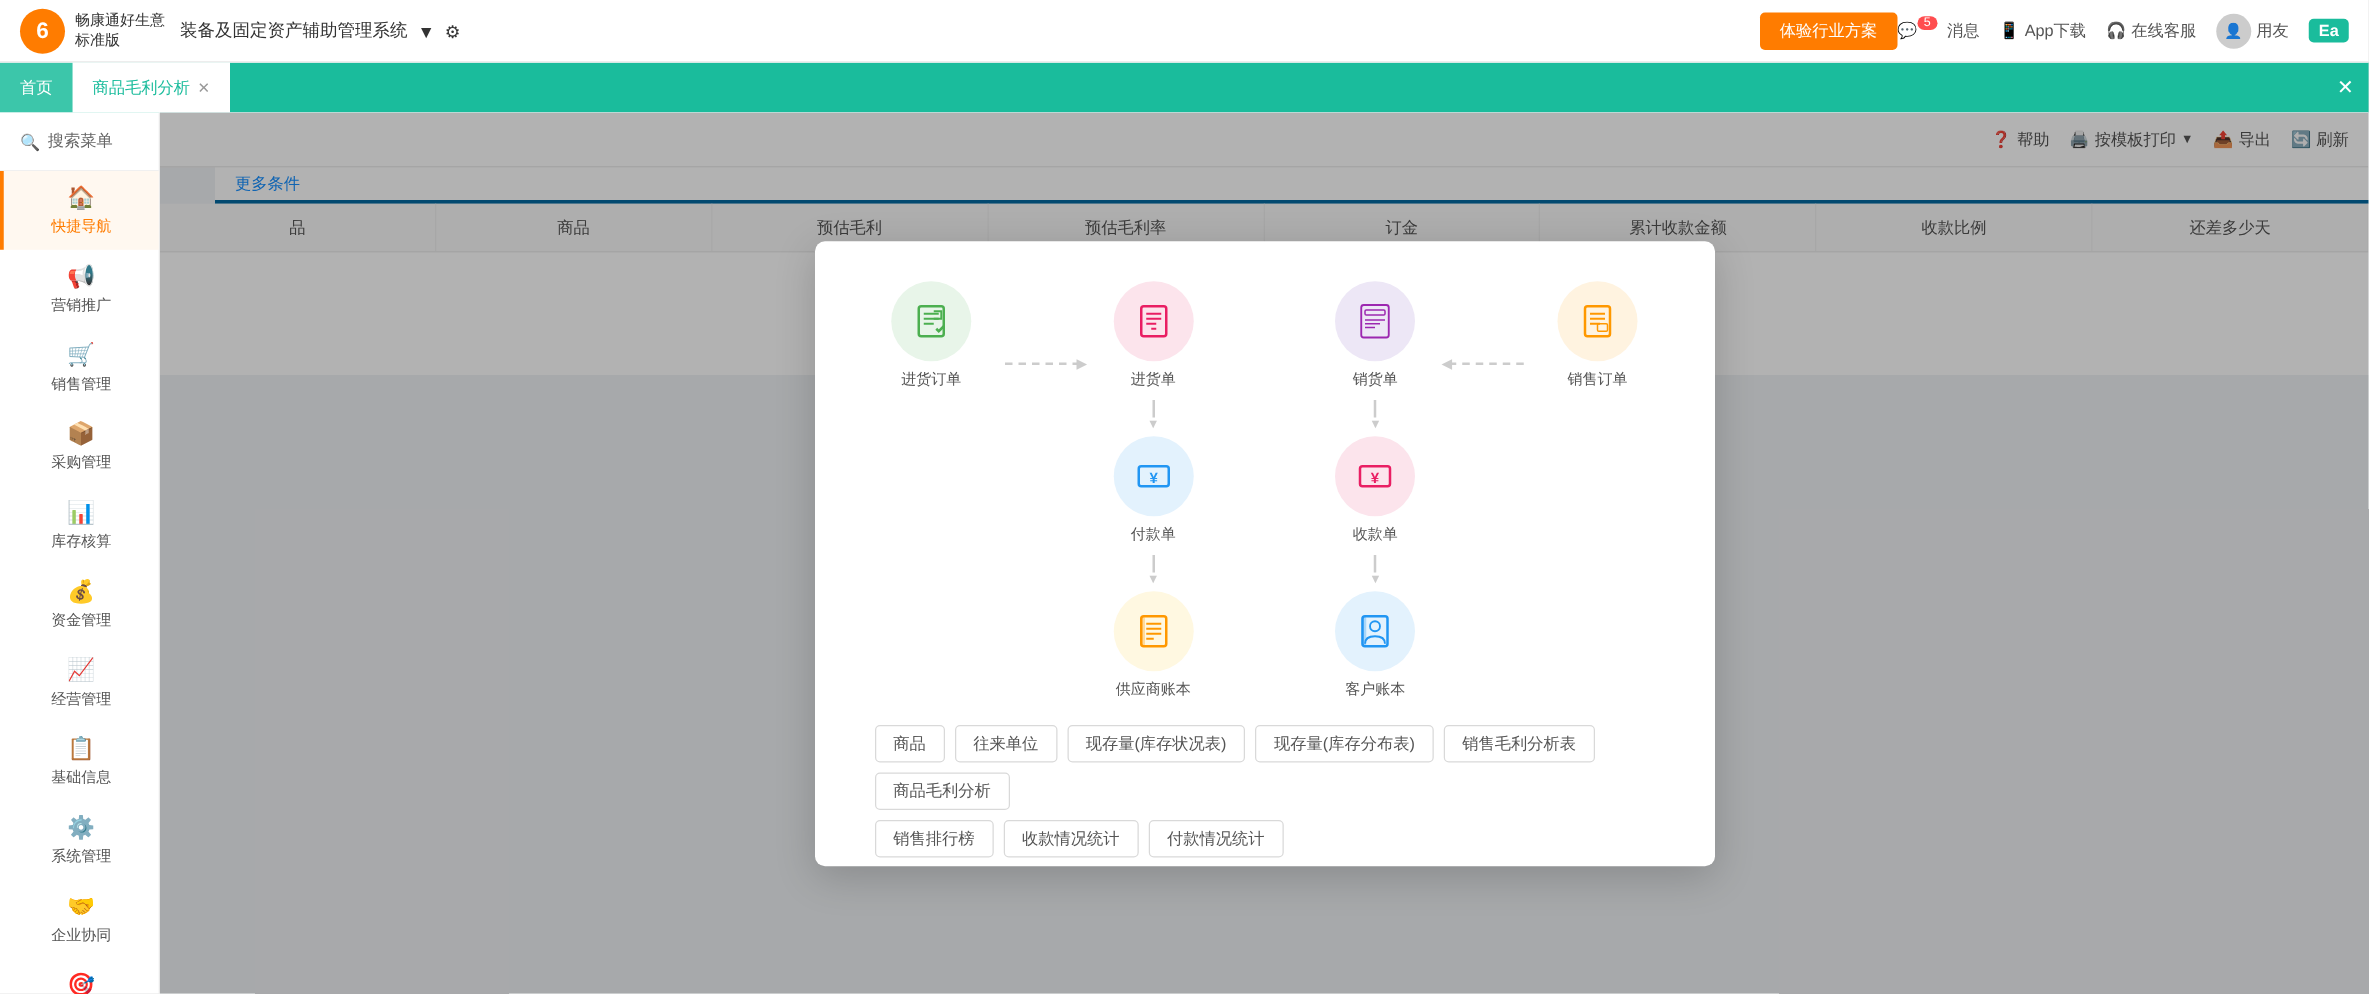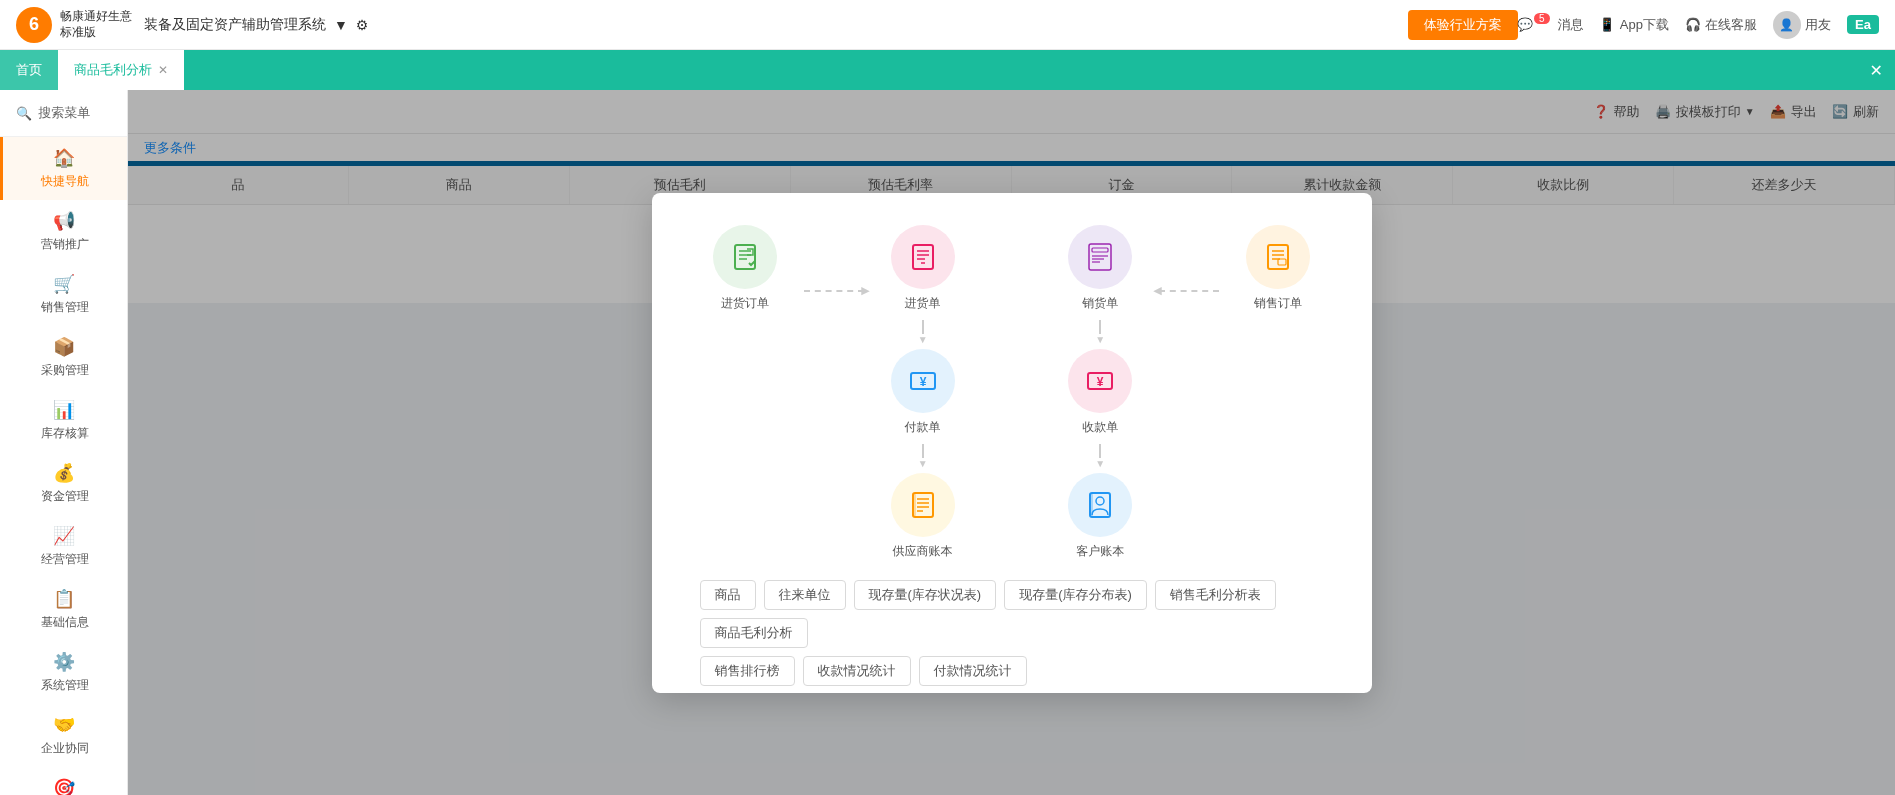--- a/index.html
+++ b/index.html
@@ -495,21 +495,21 @@
         <span>📤</span>
         <span>导出</span>
       </div>
       <div class="toolbar-btn">
         <span>🔄</span>
         <span>刷新</span>
       </div>
     </div>
 
 
-    <div style="background:#fff; padding: 4px 16px; border-bottom:5px solid #0369a1;">
+    <div style="background:#fff; padding: 4px 16px; border-bottom:3px solid #0369a1;margin-left:44px;">
       <span class="more-conditions">更多条件</span>
     </div>
 
     <div class="table-header">
       <div class="table-header-cell">品</div>
       <div class="table-header-cell">商品</div>
       <div class="table-header-cell">预估毛利</div>
       <div class="table-header-cell">预估毛利率</div>
       <div class="table-header-cell">订金</div>
       <div class="table-header-cell">累计收款金额</div>

